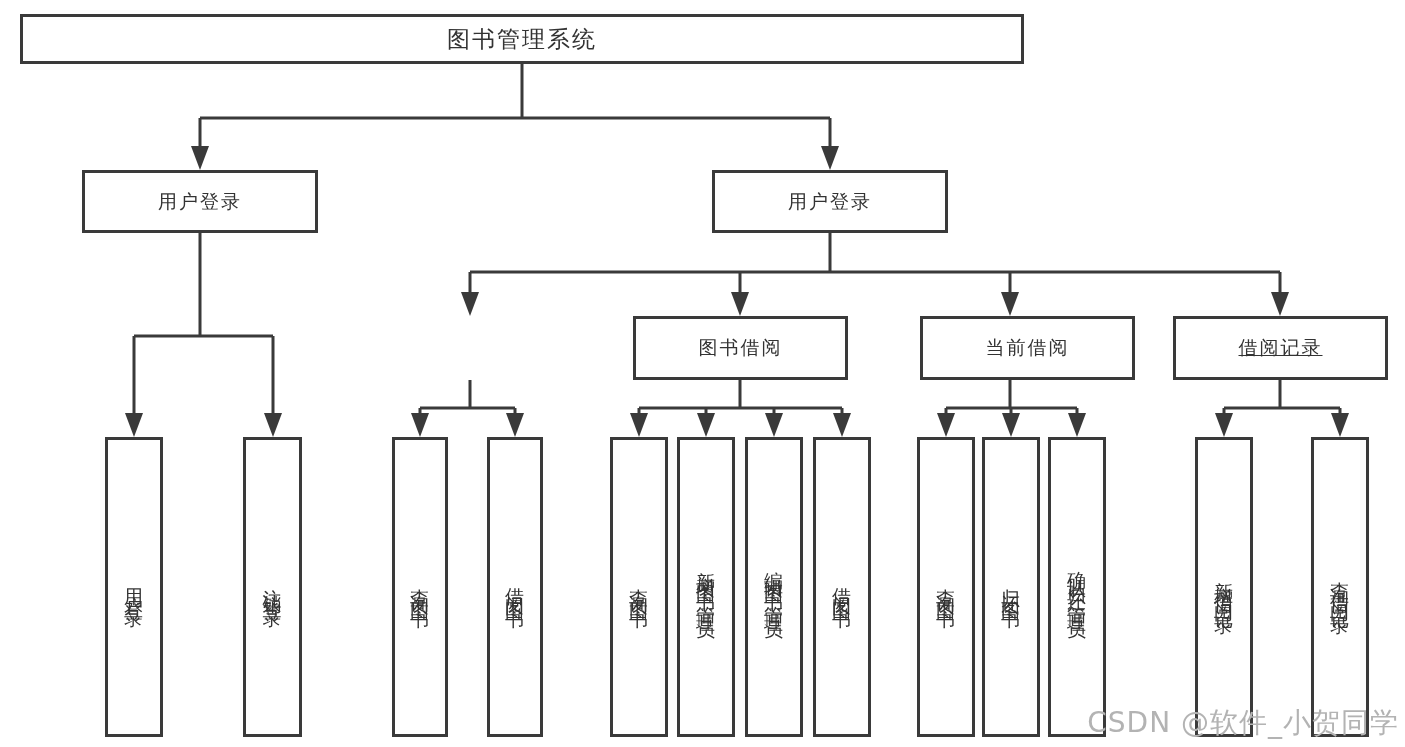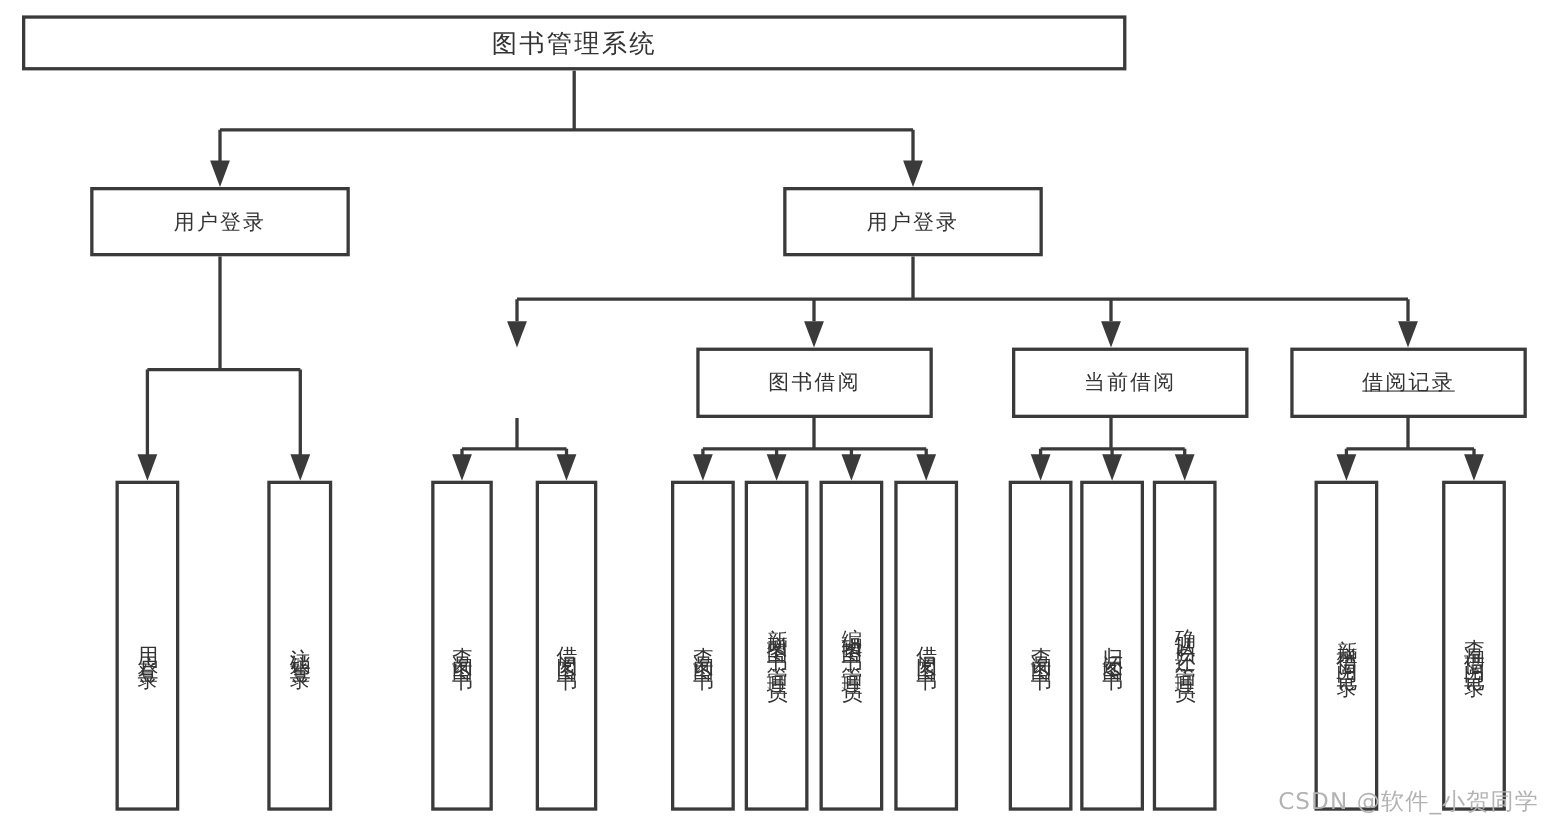--- a/index.html
+++ b/index.html
@@ -15,21 +15,21 @@
     display:flex;align-items:center;justify-content:center;z-index:2;
   }
   .h-label{font-size:19px;letter-spacing:2px;white-space:nowrap;}
   .root-box .h-label{font-size:23px;}
   .v-box .v-label{
     writing-mode:vertical-rl;text-orientation:mixed;
     font-size:19px;letter-spacing:7px;line-height:1;
   }
   .watermark{
     position:absolute;right:6px;bottom:5px;z-index:3;
-    font-size:21px;color:#b3b3b3;letter-spacing:1px;white-space:nowrap;
+    font-size:28px;color:#b3b3b3;letter-spacing:1px;white-space:nowrap;
   }
 </style>
 </head>
 <body>
 
 <div id="stage">
 
   <svg class="connectors" width="1405" height="747" viewBox="0 0 1405 747">
     <g stroke="#3a3a3a" stroke-width="3" fill="none">
 

